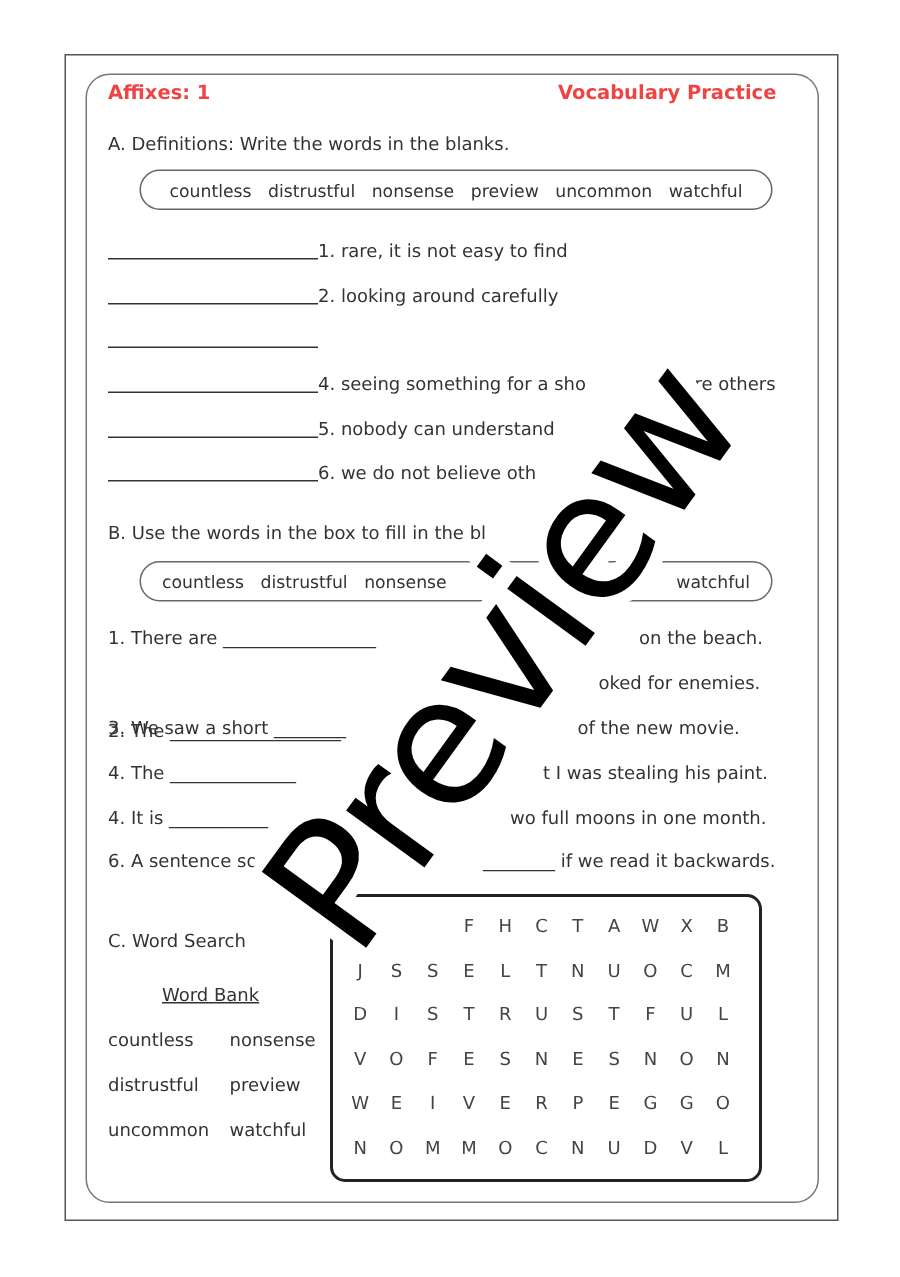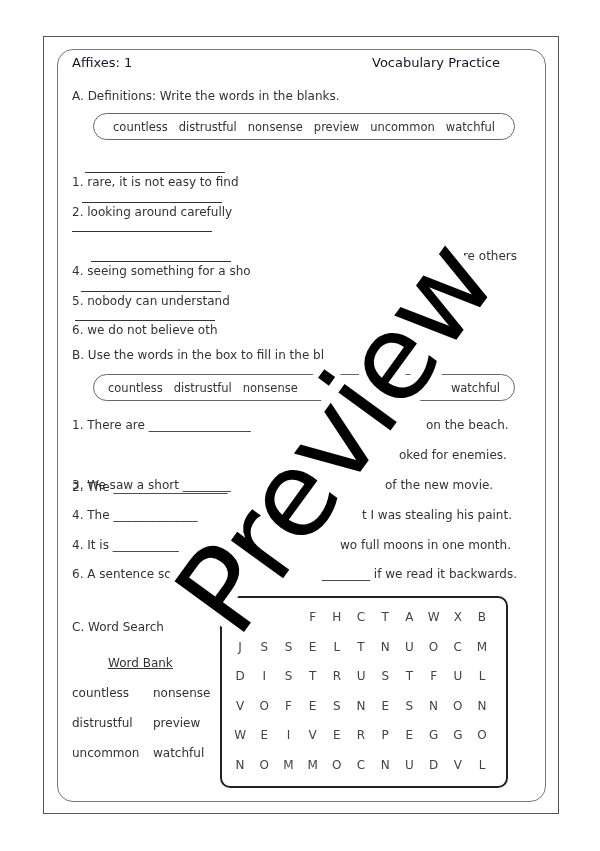--- a/index.html
+++ b/index.html
@@ -9,28 +9,28 @@
     }
     .outer-frame {
       position:absolute; left:43px; top:36px; width:516px; height:778px;
       border:1.5px solid #555; box-sizing:border-box;
     }
     .inner-box {
       position:absolute; left:57px; top:49px; width:489px; height:753px;
       border:1.5px solid #777; border-radius:16px; box-sizing:border-box;
     }
     .abs { position:absolute; white-space:nowrap; }
-    .title { font-weight:normal; font-size:13px; color:#0f172a; }
+    .title { font-weight:bold; font-size:13px; color:#ef4444; }
     .txt { font-size:12px; }
     .wordbox {
       position:absolute; height:27px; border:1.3px solid #666; border-radius:14px;
       box-sizing:border-box; display:flex; align-items:center; justify-content:center; gap:11px;
       font-size:11.5px; color:#333; background:#fff;
     }
-    .def-row { position:absolute; left:72px; font-size:12px; display:flex; align-items:center;flex-direction:column; }
+    .def-row { position:absolute; left:72px; font-size:12px; display:flex; align-items:flex-start; }
     .blank-line { display:inline-block; width:140px; border-bottom:1px solid #333; height:12px; margin-bottom:2px; }
     .sent-left, .sent-right { position:absolute; font-size:12px; white-space:nowrap; }
     .ws-box {
       position:absolute; left:220px; top:596px; width:288px; height:192px;
       border:2px solid #222; border-radius:10px; box-sizing:border-box;
     }
     .ws-grid {
       position:absolute; left:228px; top:610px;
       display:grid; grid-template-columns:repeat(11, 24.2px); grid-auto-rows:29.6px;
       font-size:12px; color:#444;

